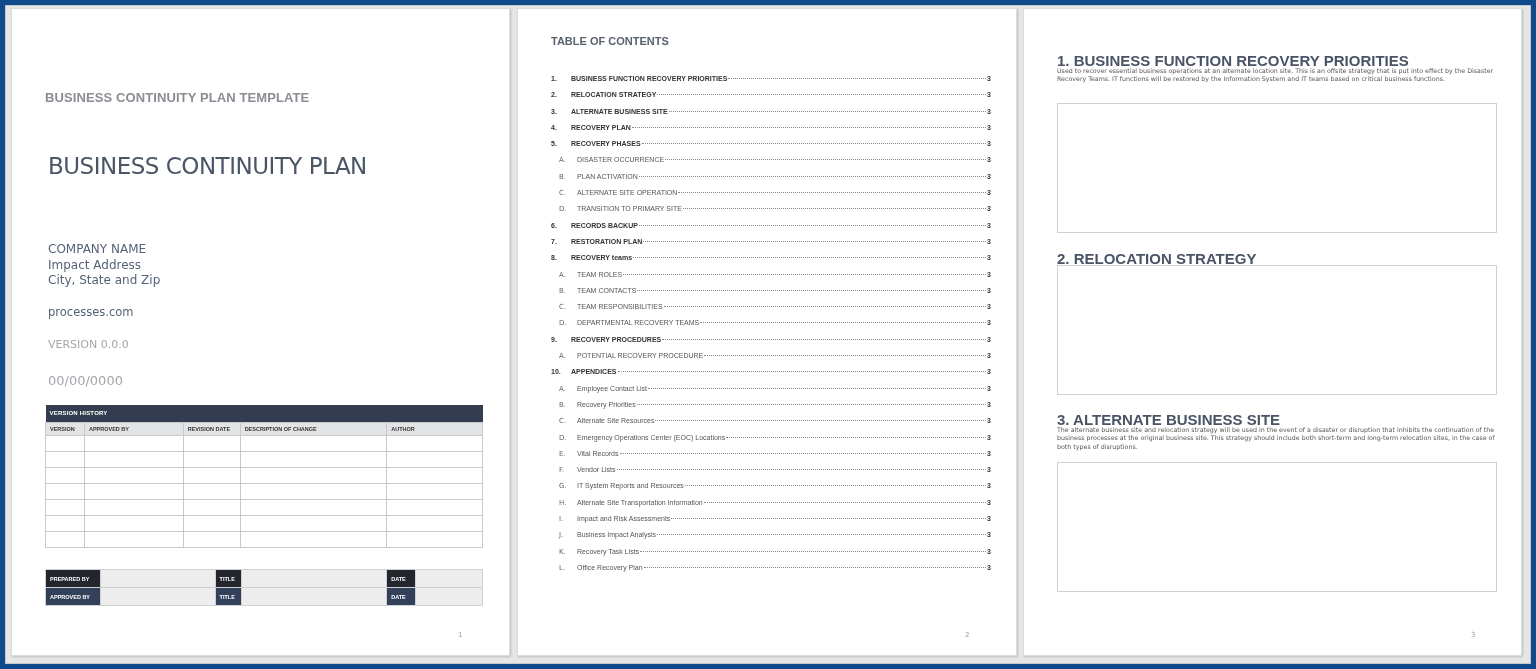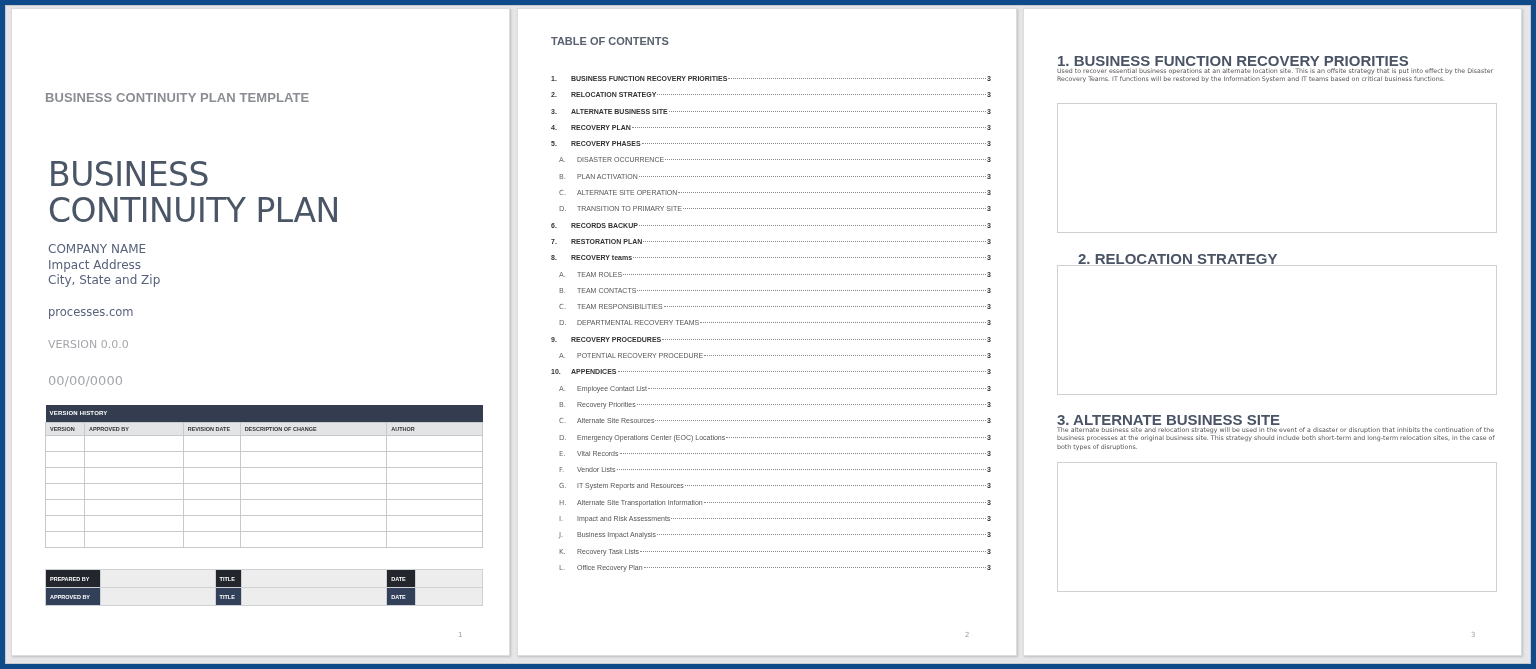--- a/index.html
+++ b/index.html
@@ -33,23 +33,23 @@
     color: #9a9a9a;
   }
 
   
   .cover-header {
     position: absolute; left: 33px; top: 38px;
     font-family: "Liberation Sans", sans-serif;
     font-weight: bold; font-size: 13px; color: #8a8d93; letter-spacing: 0.1px; margin-top: 43px;
   }
   .cover-title {
-    position: absolute; left: 36px; top: 148px; width: 340px;
+    position: absolute; left: 36px; top: 139px; width: 340px;
     font-family: "DejaVu Sans", sans-serif;
-    font-size: 33px; line-height: 36px; color: #4a5566; font-weight: normal;
+    font-size: 23px; line-height: 36px; color: #4a5566; font-weight: normal;
     letter-spacing: -0.5px;
   }
   .company-block {
     position: absolute; left: 36px; top: 233px;
     font-size: 12px; line-height: 15.5px; color: #56617a;
   }
   .web { position: absolute; left: 36px; top: 296px; font-size: 11.5px; color: #56617a; }
   .version { position: absolute; left: 36px; top: 329px; font-size: 11px; color: #a3a6ab; }
   .date { position: absolute; left: 36px; top: 364px; font-size: 13px; color: #a3a6ab; }
 
@@ -425,21 +425,21 @@
       </div>
     </div>
   <div class="page-number" style="left:447px; top:622px;">2</div>
 </div>
 
 <div class="page" id="page3">
   <div class="sec-title" style="top:43px;">1.  BUSINESS FUNCTION RECOVERY PRIORITIES</div>
   <div class="sec-desc" style="top:58px;">Used to recover essential business operations at an alternate location site. This is an offsite strategy that is put into effect by the Disaster Recovery Teams. IT functions will be restored by the Information System and IT teams based on critical business functions.</div>
   <div class="sec-box" style="top:94px; height:130px;"></div>
 
-  <div class="sec-title" style="top:241px;margin-left:21px;">2.  RELOCATION STRATEGY</div>
+  <div class="sec-title" style="top:241px;">2.  RELOCATION STRATEGY</div>
   <div class="sec-box" style="top:256px; height:130px;"></div>
 
   <div class="sec-title" style="top:402px;">3.  ALTERNATE BUSINESS SITE</div>
   <div class="sec-desc" style="top:417px;">The alternate business site and relocation strategy will be used in the event of a disaster or disruption that inhibits the continuation of the business processes at the original business site. This strategy should include both short-term and long-term relocation sites, in the case of both types of disruptions.</div>
   <div class="sec-box" style="top:453px; height:130px;"></div>
 
   <div class="page-number" style="left:447px; top:622px;">3</div>
 </div>
 
 </body></html>

